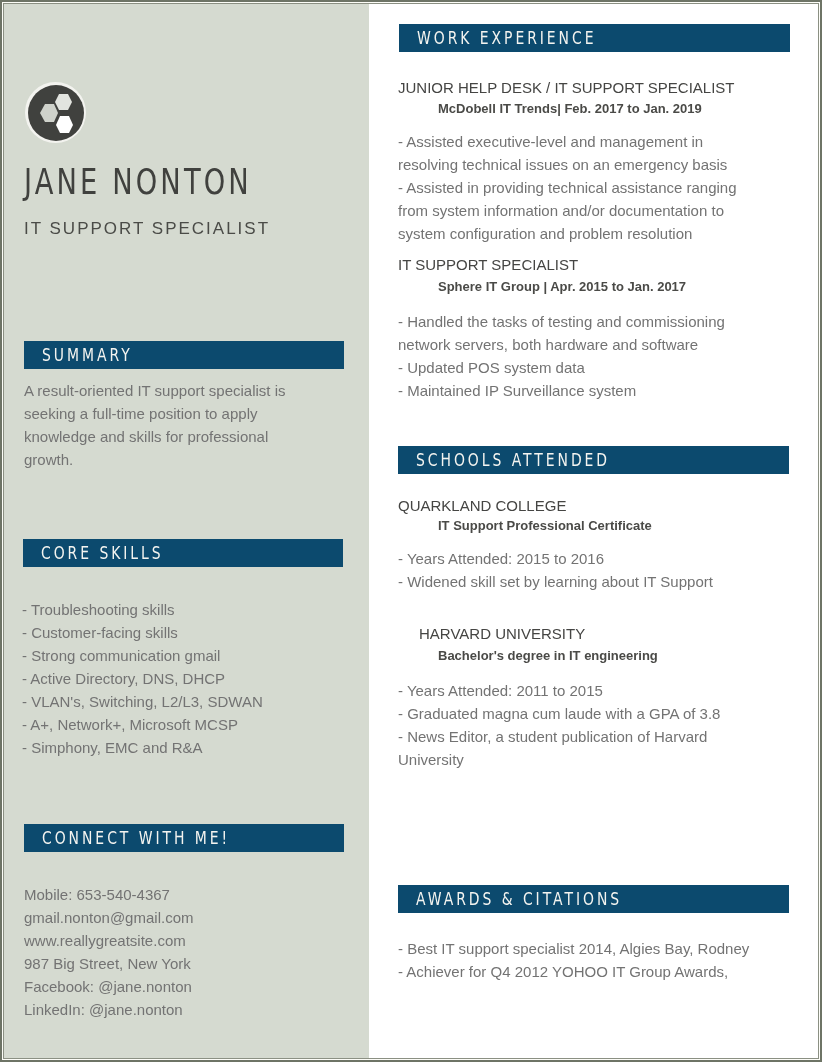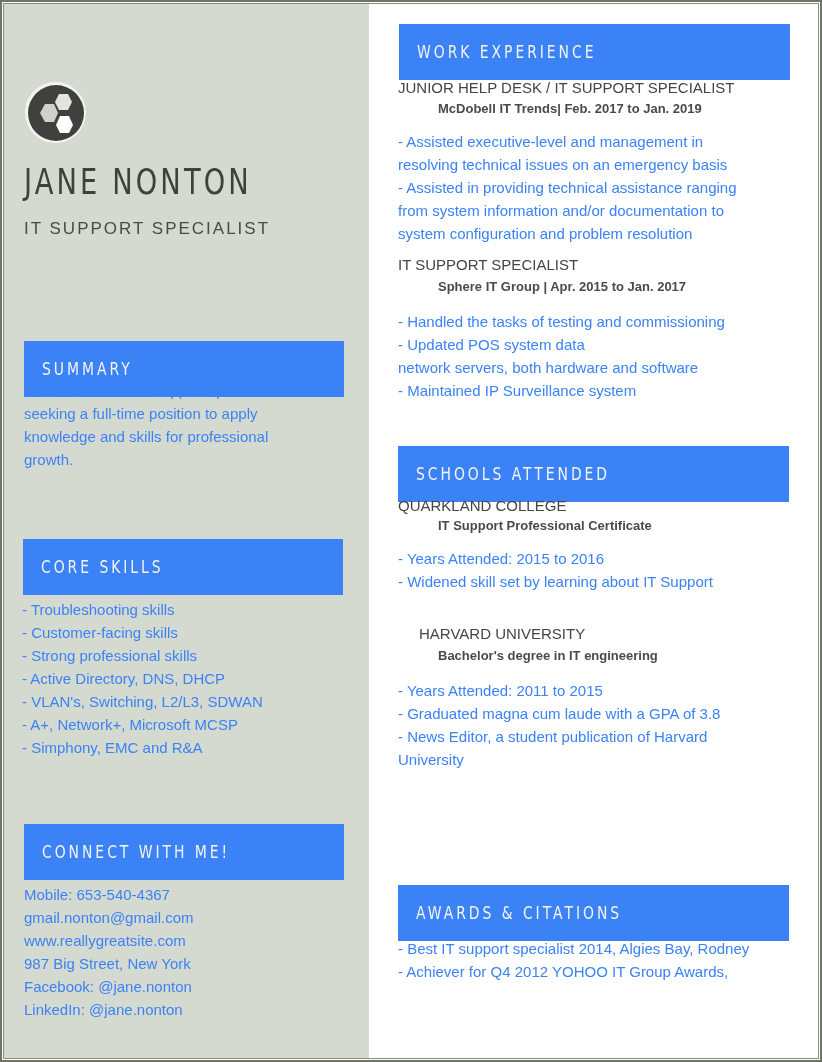--- a/index.html
+++ b/index.html
@@ -31,28 +31,28 @@
     .name {
       position: absolute; left: 24px; top: 162px; font-family: "DejaVu Sans", sans-serif;
       font-size: 35px; letter-spacing: 4px; color: #40413e; font-weight: normal;
       transform: scaleX(0.78); transform-origin: left top; white-space: nowrap;
     }
     .role {
       position: absolute; left: 24px; top: 219px; font-size: 17px; letter-spacing: 2px; color: #4a4b47;
       white-space: nowrap;
     }
     .sec-header {
-      position: absolute; background: #3b82f6; color: #f4f4f0; height: 56px;
+      position: absolute; background: #0c4a6e; color: #f4f4f0; height: 28px;
       display: flex; align-items: center; padding-left: 18px;
     }
     .sec-header span {
       font-family: "DejaVu Sans", sans-serif; font-size: 17px; letter-spacing: 3.6px;
       transform: scaleX(0.82); transform-origin: left center; white-space: nowrap; display: inline-block;
     }
-    .body-text { position: absolute; font-size: 15px; line-height: 23px; color: #3b82f6; }
+    .body-text { position: absolute; font-size: 15px; line-height: 23px; color: #737373; }
     .body-text div { white-space: nowrap; }
     .job-title { position: absolute; font-size: 15px; font-weight: normal; color: #454543; white-space: nowrap; }
     .job-sub { position: absolute; font-size: 13px; font-weight: bold; color: #4a4a47; white-space: nowrap; padding-left: 40px; }
   </style>
 </head>
 <body>
 
 <div class="frame"></div>
 <div class="frame-inner"></div>
 
@@ -80,21 +80,21 @@
   <div>knowledge and skills for professional</div>
   <div>growth.</div>
 </div>
 
 <div class="sec-header" style="left:23px; top:539px; width:320px;">
   <span>CORE SKILLS</span>
 </div>
 <div class="body-text" style="left:22px; top:598px;">
   <div>- Troubleshooting skills</div>
   <div>- Customer-facing skills</div>
-  <div>- Strong professional skills</div>
+  <div>- Strong communication gmail</div>
   <div>- Active Directory, DNS, DHCP</div>
   <div>- VLAN's, Switching, L2/L3, SDWAN</div>
   <div>- A+, Network+, Microsoft MCSP</div>
   <div>- Simphony, EMC and R&amp;A</div>
 </div>
 
 <div class="sec-header" style="left:24px; top:824px; width:320px;">
   <span>CONNECT WITH ME!</span>
 </div>
 <div class="body-text" style="left:24px; top:883px;">
@@ -119,22 +119,22 @@
   <div>resolving technical issues on an emergency basis</div>
   <div>- Assisted in providing technical assistance ranging</div>
   <div>from system information and/or documentation to</div>
   <div>system configuration and problem resolution</div>
 </div>
 
 <div class="job-title" style="left:398px; top:256px;">IT SUPPORT SPECIALIST</div>
 <div class="job-sub" style="left:398px; top:279px;">Sphere IT Group | Apr. 2015 to Jan. 2017</div>
 <div class="body-text" style="left:398px; top:310px;">
   <div>- Handled the tasks of testing and commissioning</div>
+  <div>network servers, both hardware and software</div>
   <div>- Updated POS system data</div>
-  <div>network servers, both hardware and software</div>
   <div>- Maintained IP Surveillance system</div>
 </div>
 
 <div class="sec-header" style="left:398px; top:446px; width:391px;">
   <span>SCHOOLS ATTENDED</span>
 </div>
 
 <div class="job-title" style="left:398px; top:497px;">QUARKLAND COLLEGE</div>
 <div class="job-sub" style="left:398px; top:518px;">IT Support Professional Certificate</div>
 <div class="body-text" style="left:398px; top:547px;">

